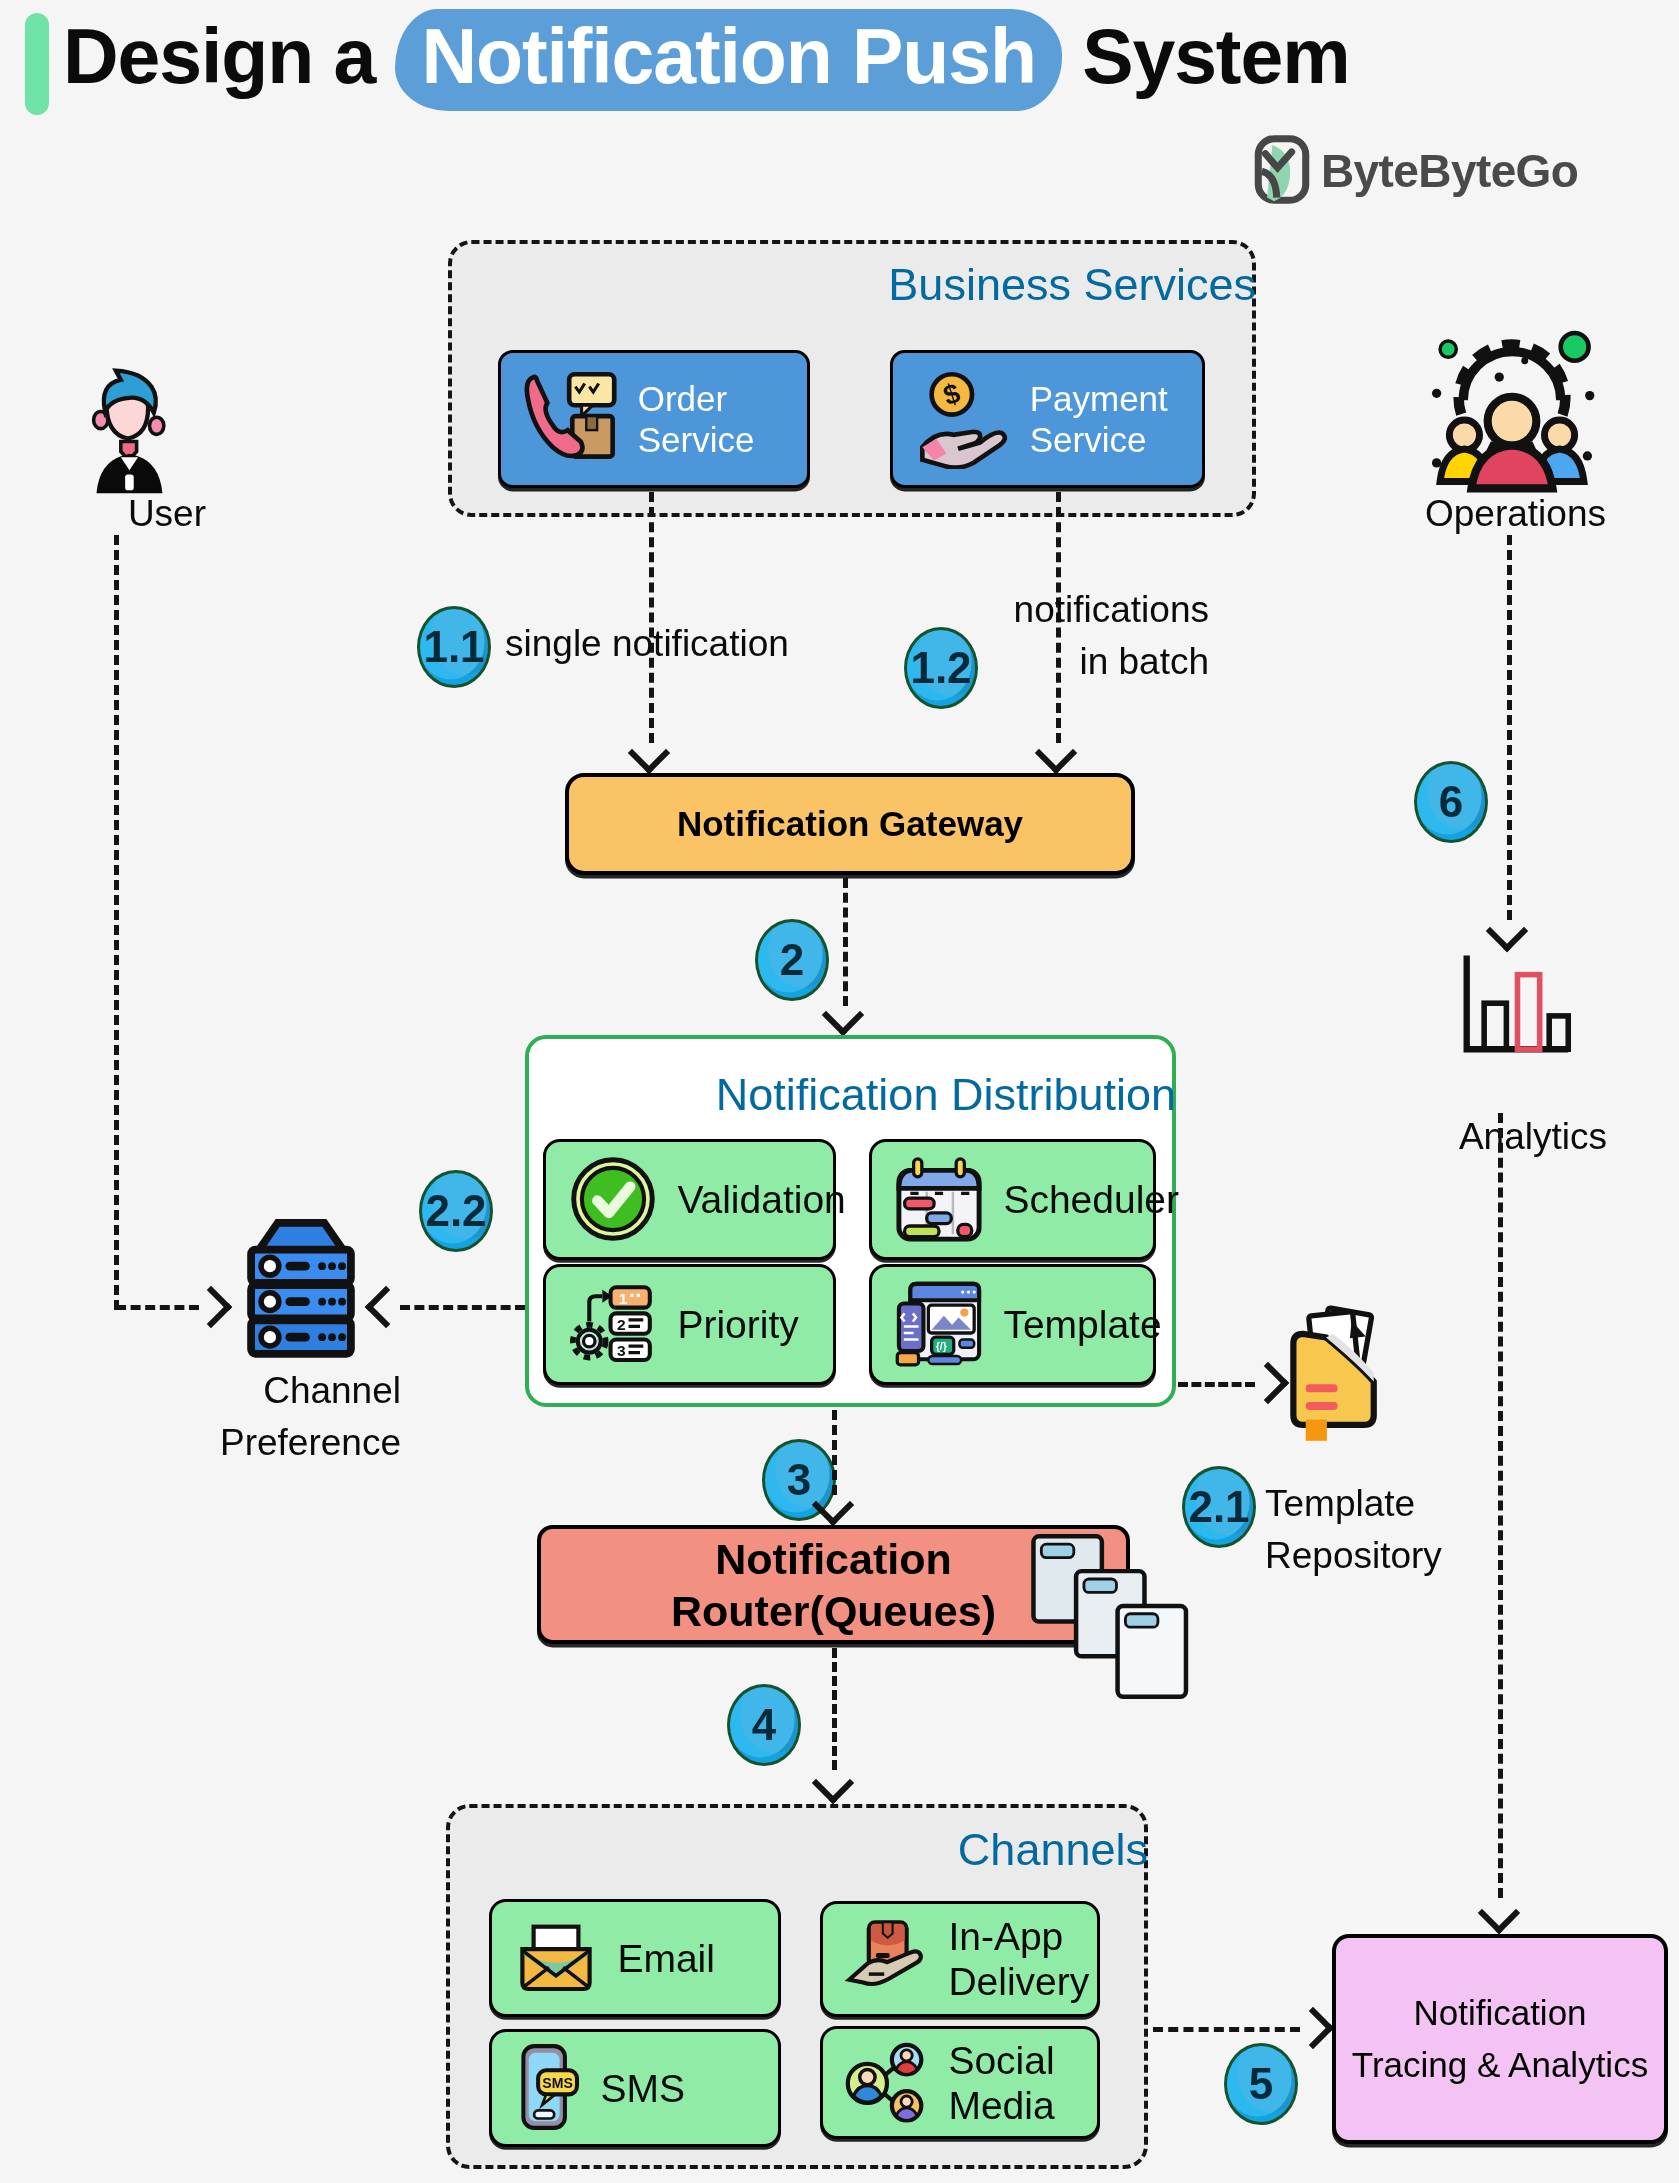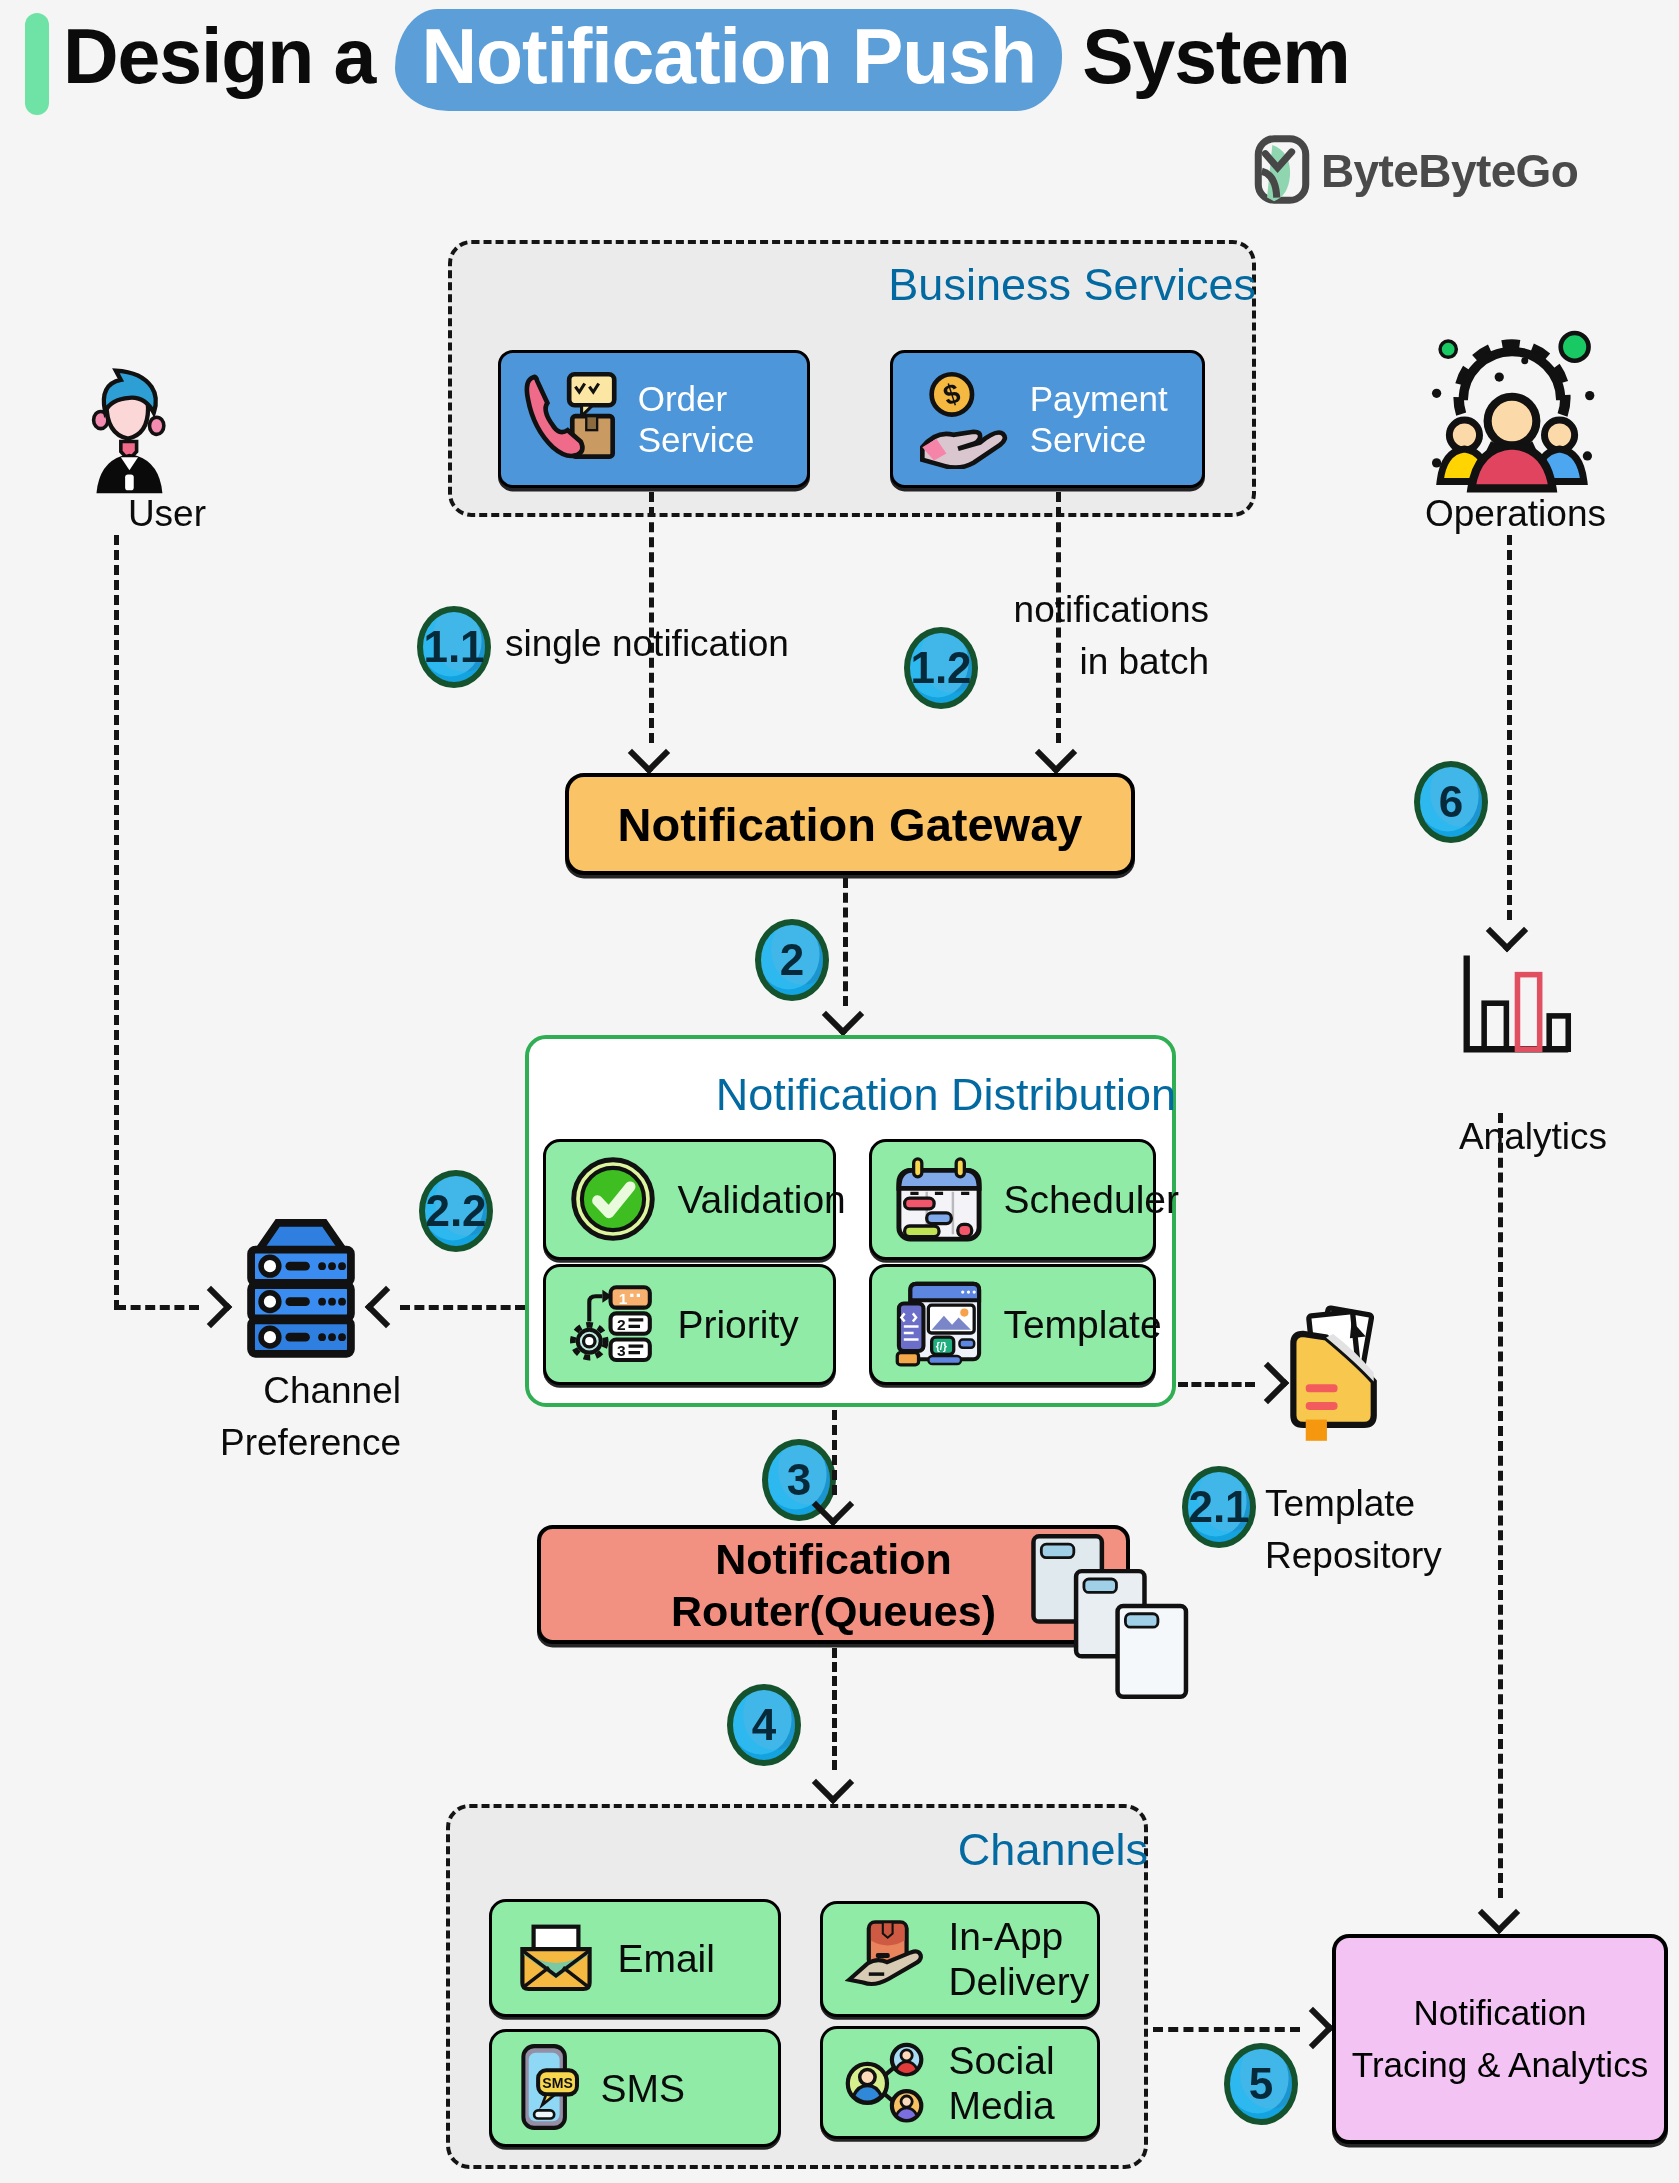--- a/index.html
+++ b/index.html
@@ -25,37 +25,37 @@
   .panel{background:var(--panel); border:4.5px dashed var(--line); border-radius:23.5px;}
   .panel-title{font-size:45px; font-weight:normal; color:#0369a1; text-align:right;}
   .dist{background:#ffffff; border:4.5px solid var(--distborder); border-radius:21px;}
 
   
   .service{background:var(--service); border:3.9px solid #000; border-radius:14.6px; color:#fff;
     display:flex; align-items:center; gap:15.7px; padding-left:20px; box-shadow:0 3.4px 0 rgba(0,0,0,.85);}
   .service .lbl{font-size:35px; line-height:41px; width:168px;}
   .bignode{border:4.5px solid #000; display:flex; flex-direction:column; align-items:center; justify-content:center;
     box-shadow:0 3.4px 0 rgba(0,0,0,.85);}
-  .gateway{background:var(--gateway); border-radius:19px; font-size:47px; font-weight:bold;}
+  .gateway{background:var(--gateway); border-radius:19px; font-size:35px; font-weight:bold;}
   .router{background:var(--router); border-radius:15.7px; font-size:43px; font-weight:bold; line-height:52px;}
   .tracing{background:var(--tracing); border-radius:17px; font-size:35px; line-height:52px;}
   .module{background:var(--module); border:3.9px solid #000; border-radius:17px; display:flex; align-items:center;
     gap:19px; padding-left:22.4px; box-shadow:0 2.8px 0 rgba(0,0,0,.85);}
   .module .lbl{font-size:39px; color:#0b0b0b; line-height:45px;}
 
   
   .vline{border-left:5.6px dashed var(--line);}
   .hline{border-top:5.6px dashed var(--line);}
   .chev{width:30px; height:30px; border-right:6.7px solid var(--line); border-bottom:6.7px solid var(--line);}
   .chev.down{transform:rotate(45deg);}
   .chev.right{transform:rotate(-45deg);}
   .chev.left{transform:rotate(135deg);}
 
   
-  .step{width:74px; height:82px; border-radius:50%; background:var(--circle); border:6px solid #14532d;
+  .step{width:74px; height:82px; border-radius:50%; background:var(--circle); border:3px solid #14532d;
     display:flex; align-items:center; justify-content:center; font-size:44px; font-weight:bold; color:#062a3a;
     box-shadow:inset 10px -10px 0 0 rgba(9,188,255,0.35), inset -3.4px -5.6px 0 0 #1a95cf;}
   .caption{font-size:37px; color:#0b0b0b;}
   .caption.center{text-align:right;}
   .two-line{line-height:52px;}
 </style>
 </head>
 <body>
 
 <div id="canvas">

